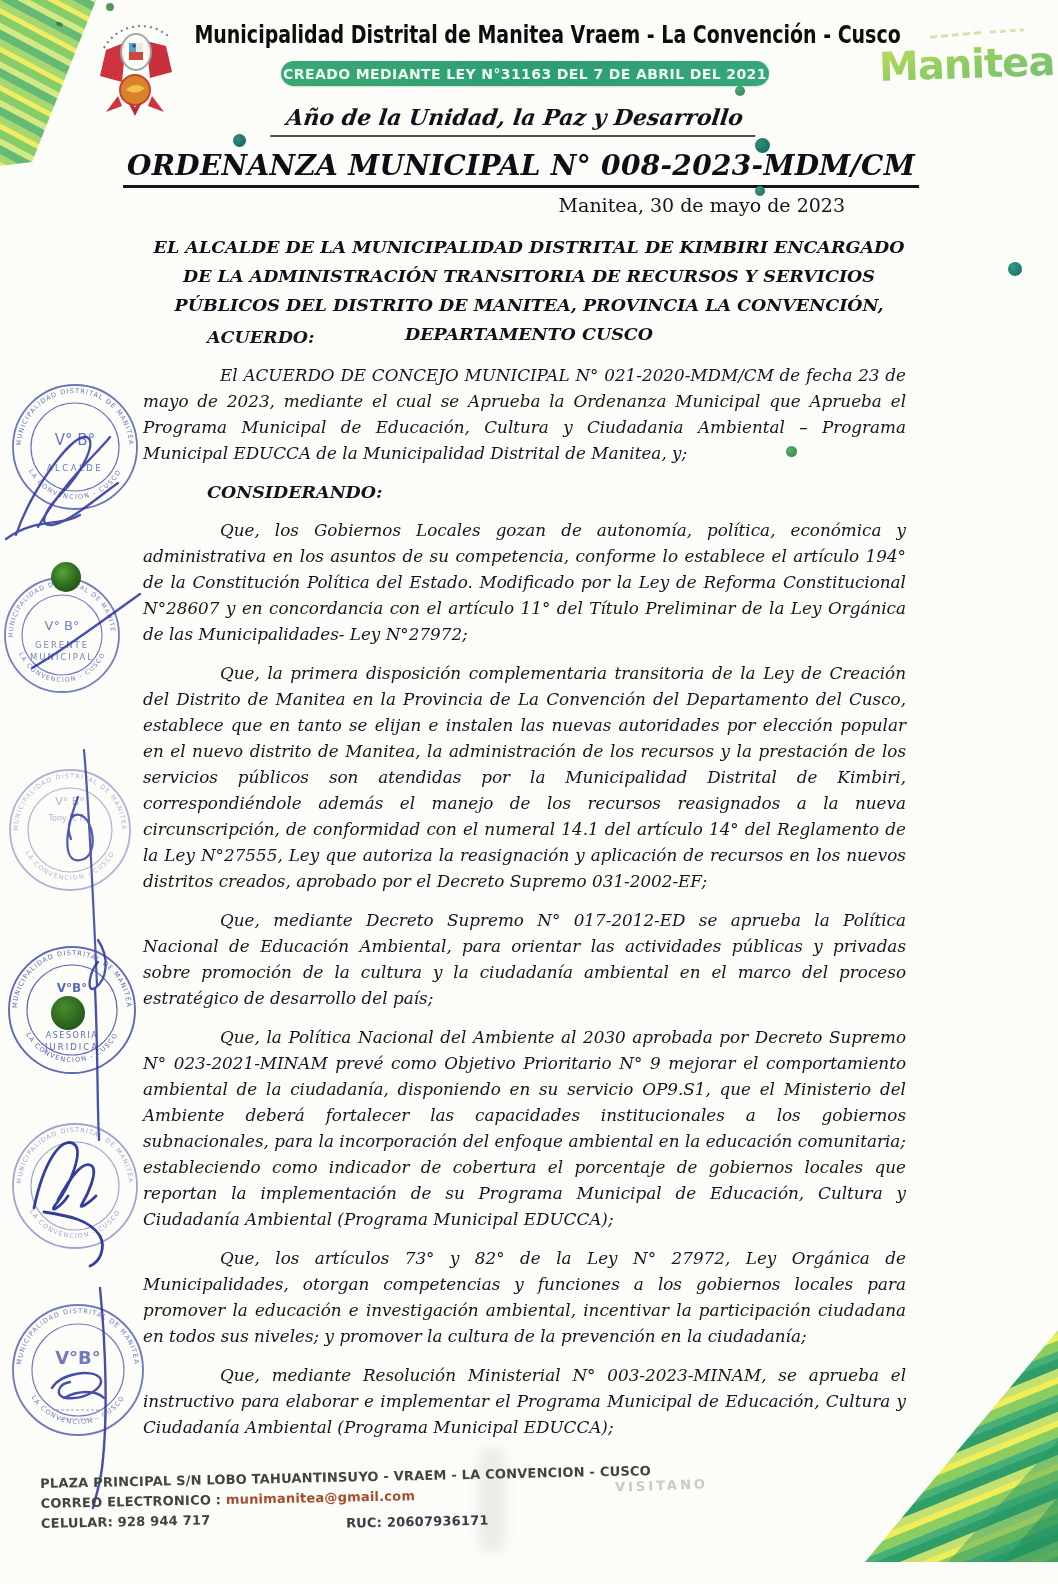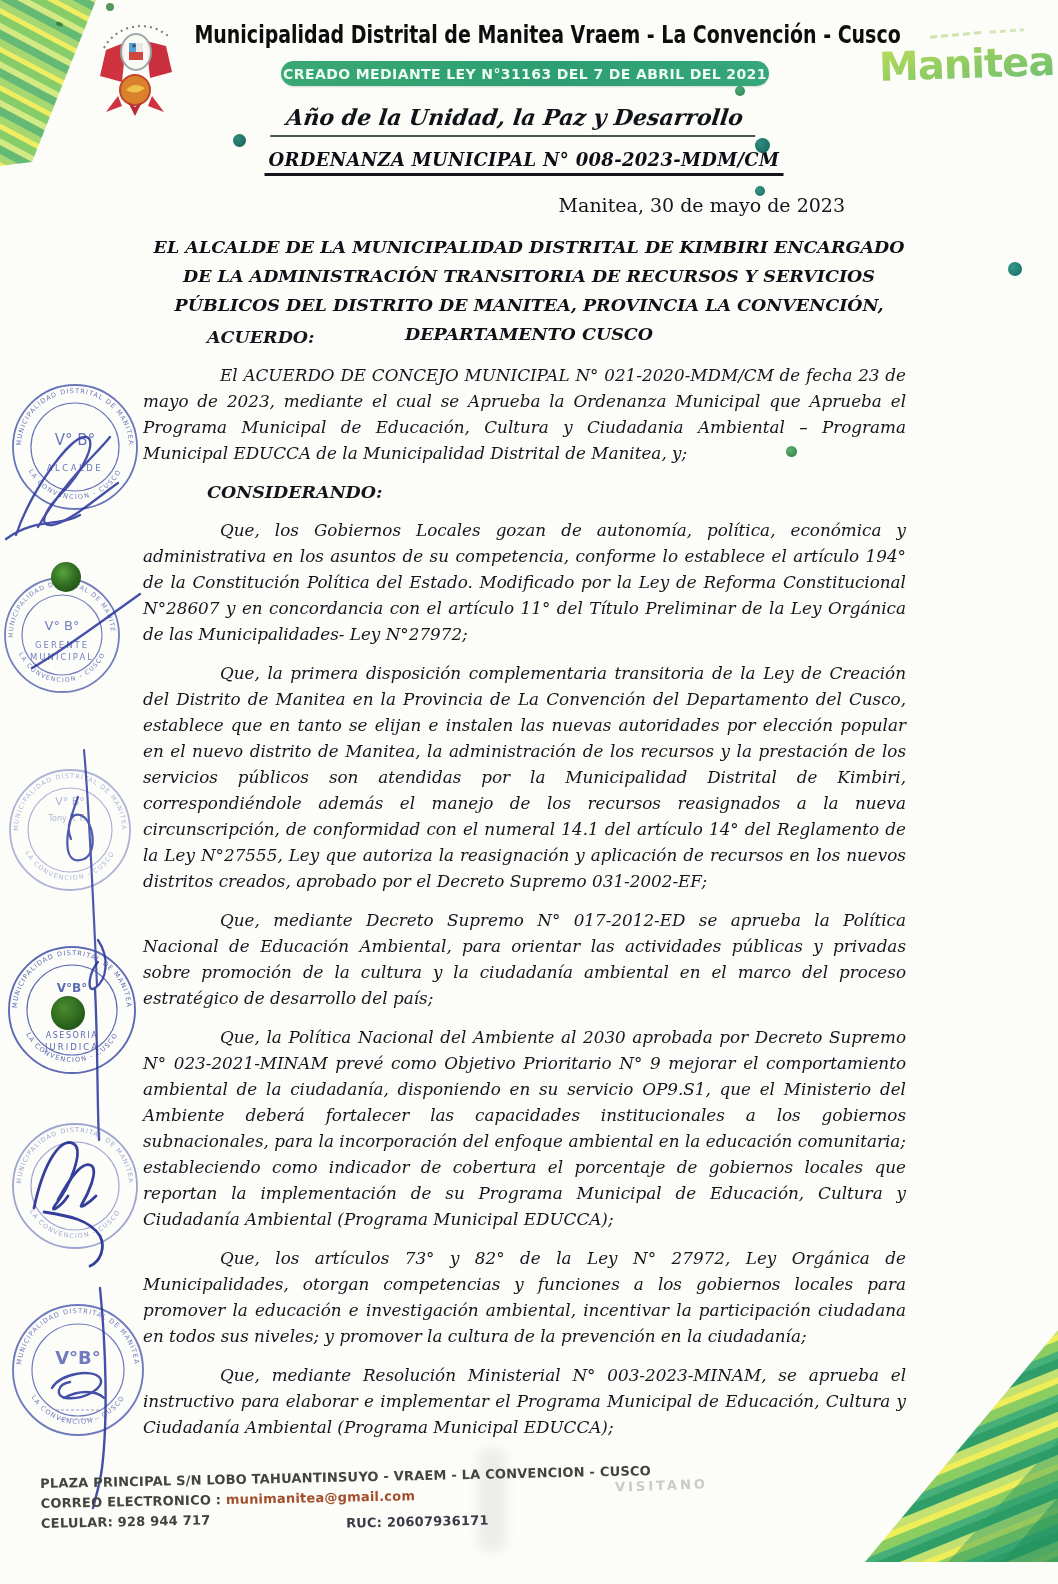--- a/index.html
+++ b/index.html
@@ -25,21 +25,21 @@
     box-shadow:0 1px 2px rgba(0,0,0,0.15);
   }
   .motto {
     position:absolute; left:50%; top:104px; transform:translateX(-53%) skewX(-7deg);
     font-style:italic; font-weight:bold; font-size:22px; color:#101418;
     border-bottom:2px solid rgba(25,45,38,0.8); padding:0 14px 5px 14px;
     white-space:nowrap;
   }
   .doc-title {
     position:absolute; left:50%; top:149px; transform:translateX(-51%);
-    font-style:italic; font-weight:bold; font-size:18px; color:#0e0e16;
+    font-style:italic; font-weight:bold; font-size:28px; color:#0e0e16;
     border-bottom:3px solid #14141c; padding:0 4px 3px 4px; white-space:nowrap;
     letter-spacing:0.3px;
   }
   .dateline {
     position:absolute; right:213px; top:194px; 
     font-size:19px; color:#14141c; white-space:nowrap;
   }
   .addressee {
     position:absolute; left:141px; top:233px; width:776px; text-align:center;
     font-style:italic; font-weight:bold; font-size:17.5px; line-height:29px;

